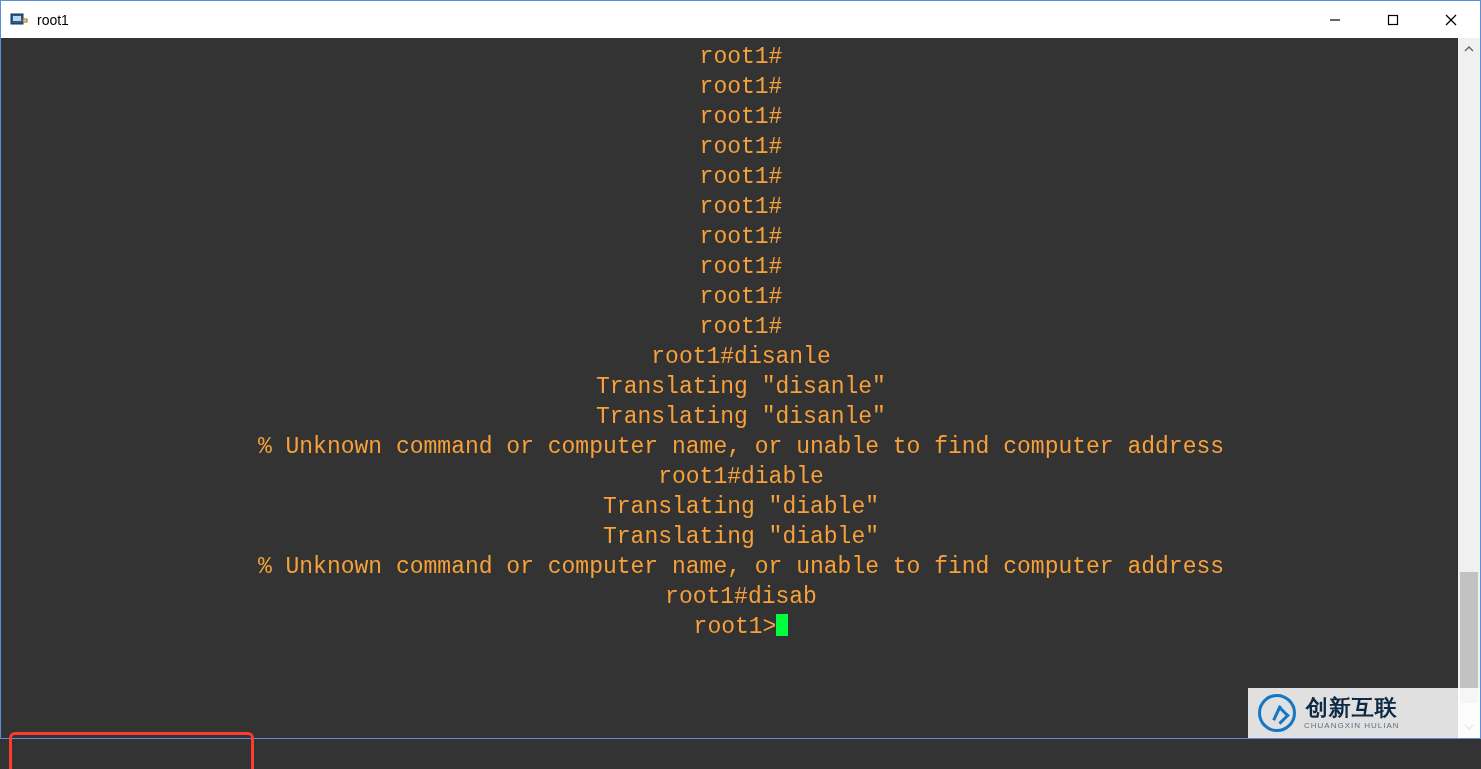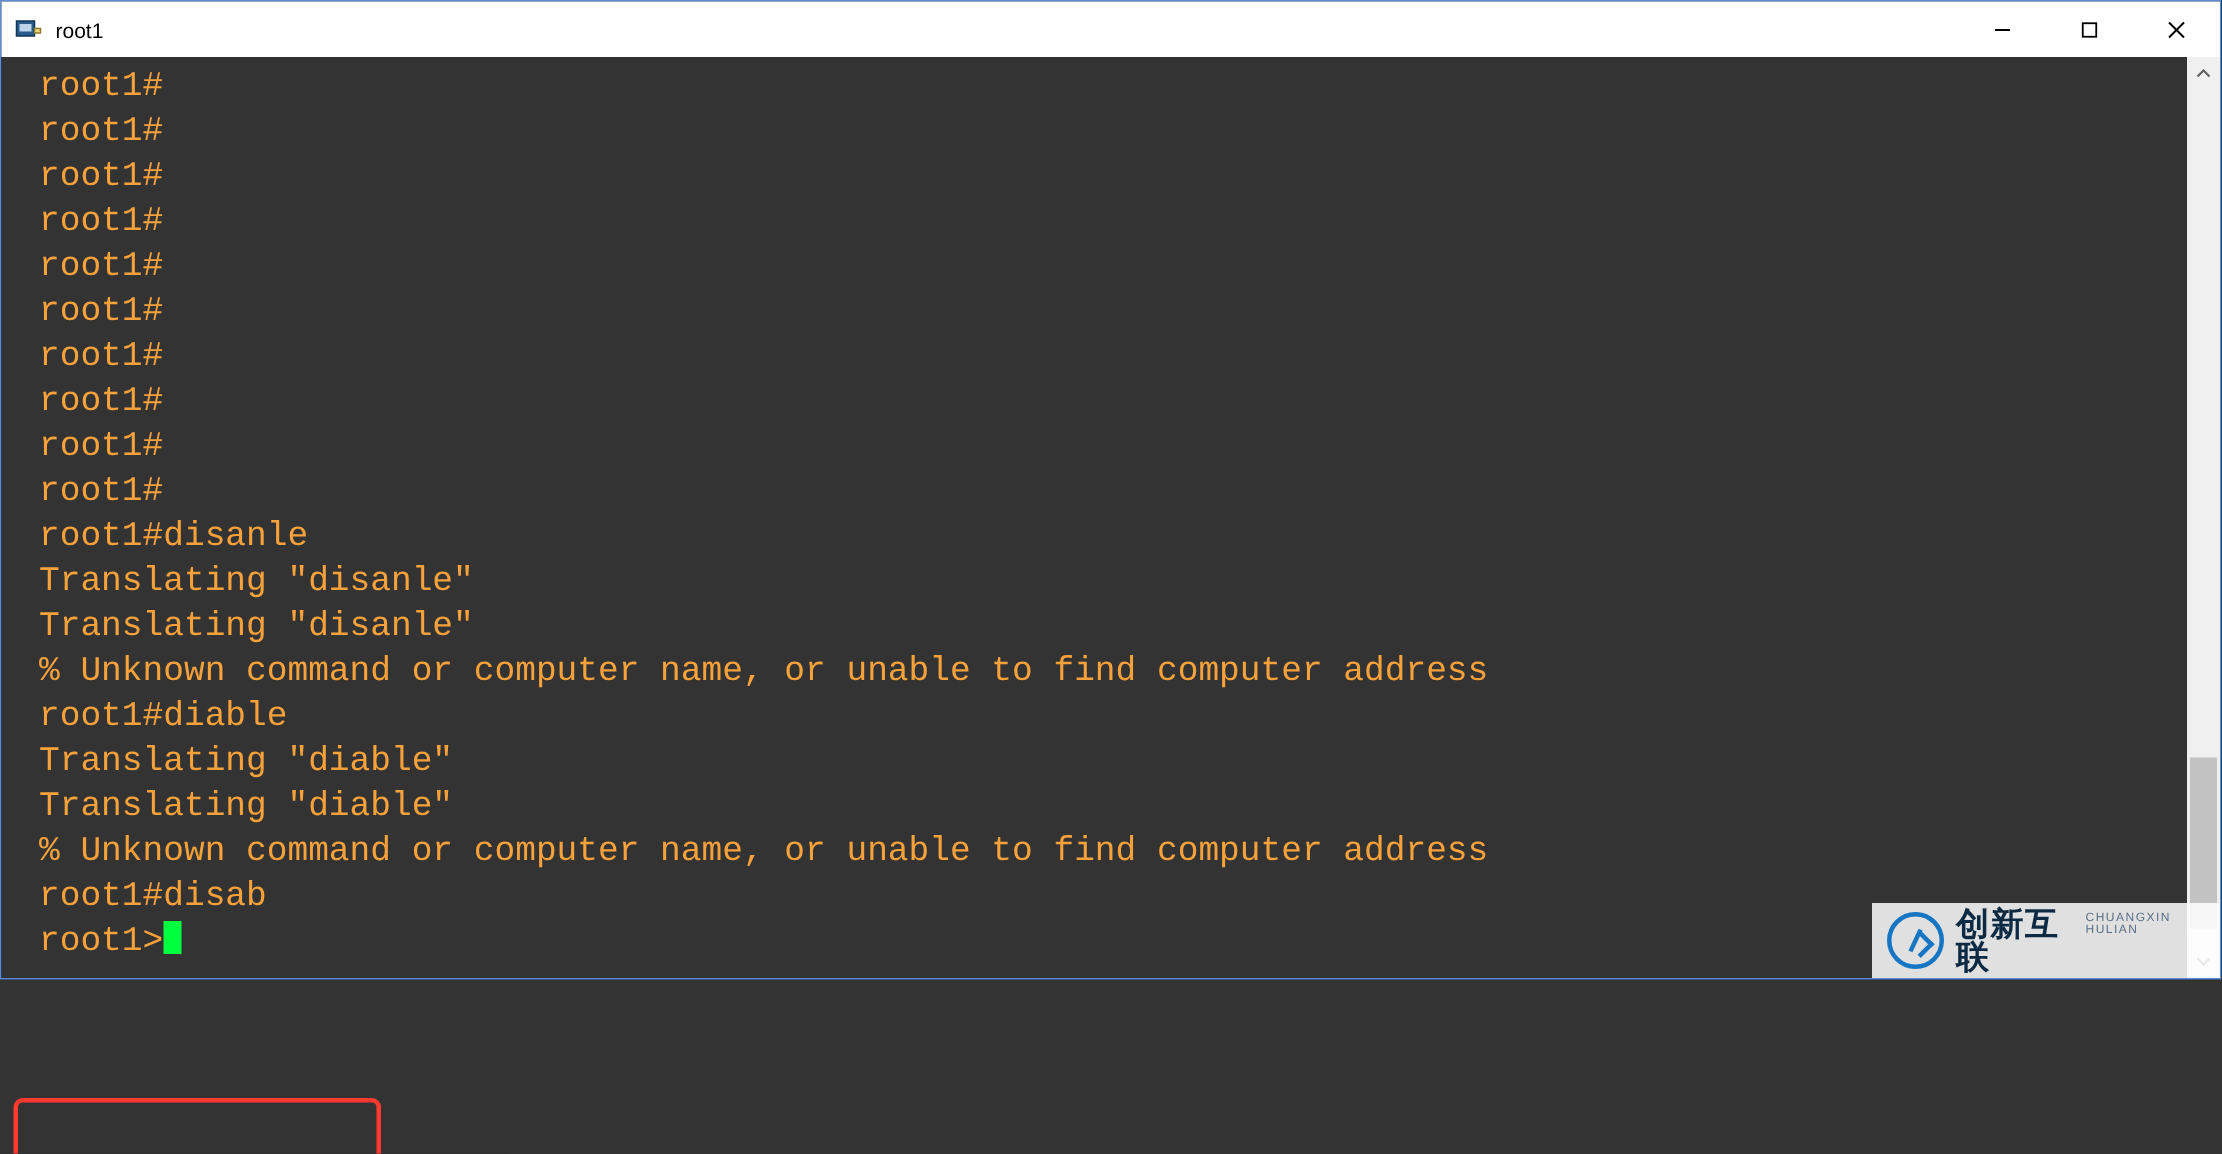--- a/index.html
+++ b/index.html
@@ -1,22 +1,23 @@
 <!DOCTYPE html>
 <html><head>
 <meta charset="utf-8">
 <style>
   * { margin: 0; padding: 0; box-sizing: border-box; }
   html, body { width: 1481px; height: 769px; overflow: hidden; font-family: "Segoe UI", Arial, sans-serif; background:#333; }
   .window {
-    width: 1481px; height: 653px;
-    background: #000000;
+    width: 1481px; height: 739px;
+    background: #f0abfc;
     display: flex; flex-direction: column;
     border: 1px solid #5a8ed8;
     position: relative;
+    text-align: center;
   }
   .titlebar {
     height: 37px; background: #ffffff;
     display: flex; align-items: center;
     padding-left: 8px;
     font-size: 14px;
     color: #000;
   }
   .titlebar .app-icon {
     width: 20px; height: 20px; margin-right: 8px;
@@ -96,21 +97,21 @@
   }
   .watermark .logo-circle::before {
     content:""; position:absolute; left:50%; top:8px; bottom:8px;
     width:3px; background:#1676c4; transform: translateX(-50%) rotate(25deg);
   }
   .watermark .logo-circle::after {
     content:""; position:absolute; right:6px; top:12px;
     width:10px; height:10px; border-right:3px solid #1676c4; border-bottom:3px solid #1676c4;
     transform: rotate(-45deg);
   }
-  .watermark .wm-text { display:flex; flex-direction:row; line-height:1; }
+  .watermark .wm-text { display:flex; flex-direction:column; line-height:1; }
   .watermark .wm-main { font-size:22px; font-weight:700; color:#0d2a44; letter-spacing:1px; }
   .watermark .wm-sub  { font-size:8px; color:#5b7088; letter-spacing:1px; margin-top:3px; }
   .term-line { display:block; }
 </style>
 </head>
 <body>
 
 <div class="window">
 
   <div class="titlebar">

